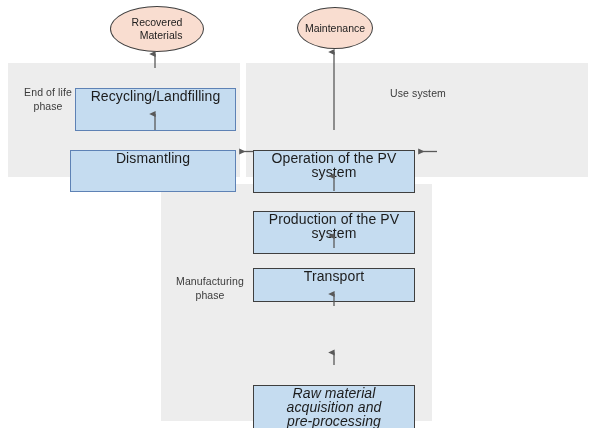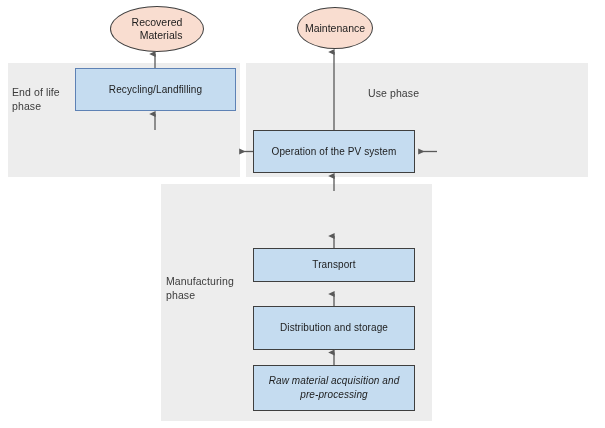--- a/index.html
+++ b/index.html
@@ -28,37 +28,38 @@
   .phase-panel {
     position: absolute;
     background: #ededed;
     z-index: 1;
   }
   .phase-label {
     position: absolute;
     z-index: 2;
     font-size: 10.5px;
     color: #3b3b3b;
-    text-align: left;
+    text-align: center;
     line-height: 14px;
     letter-spacing: .1px;
   }
   .node-box {
     position: absolute;
     z-index: 2;
     background: #c5dcf0;
     display: flex;
-    align-items: center;
+    align-items: flex-start;
     justify-content: center;
     text-align: center;
-    font-size: 10px;
+    font-size: 14px;
     color: #1c1c1c;
     line-height: 14px;
     letter-spacing: .1px;
     box-sizing: border-box;
+    margin-top: 20px;
   }
   .node-box.edge-blue {
     border: 1.3px solid #5e82b5;
   }
   .node-box.edge-dark {
     border: 1.6px solid #3f3f3f;
   }
   .node-ellipse {
     position: absolute;
     z-index: 2;
@@ -86,50 +87,53 @@
 
   <div class="phase-panel" style="left:8px; top:63px; width:232px; height:114px;"></div>
   <div class="phase-panel" style="left:246px; top:63px; width:342px; height:114px;"></div>
   <div class="phase-panel" style="left:161px; top:184px; width:271px; height:237px;"></div>
 
   <div class="phase-label" style="left:12px; top:85px; width:72px;">
     <span>End of life</span><br>
     <span>phase</span>
   </div>
   <div class="phase-label" style="left:368px; top:86px; width:100px;">
-    <span>Use phase</span>
+    <span>Use system</span>
   </div>
   <div class="phase-label" style="left:166px; top:274px; width:88px;">
     <span>Manufacturing</span><br>
     <span>phase</span>
   </div>
 
   <div class="node-ellipse" style="left:110px; top:6px; width:94px; height:46px;">
     <span class="node-label">
       <span>Recovered</span><br>
       <span>Materials</span>
     </span>
   </div>
   <div class="node-ellipse" style="left:297px; top:7px; width:76px; height:42px;">
     <span class="node-label">Maintenance</span>
   </div>
 
   <div class="node-box edge-blue" style="left:75px; top:68px; width:161px; height:43px;">
     <span class="node-label">Recycling/Landfilling</span>
   </div>
+  <div class="node-box edge-blue" style="left:70px; top:130px; width:166px; height:42px;">
+    <span class="node-label">Dismantling</span>
+  </div>
 
   <div class="node-box edge-dark" style="left:253px; top:130px; width:162px; height:43px;">
     <span class="node-label">Operation of the PV system</span>
   </div>
 
+  <div class="node-box edge-dark" style="left:253px; top:191px; width:162px; height:43px;">
+    <span class="node-label">Production of the PV system</span>
+  </div>
   <div class="node-box edge-dark" style="left:253px; top:248px; width:162px; height:34px;">
     <span class="node-label">Transport</span>
-  </div>
-  <div class="node-box edge-dark" style="left:253px; top:306px; width:162px; height:44px;">
-    <span class="node-label">Distribution and storage</span>
   </div>
   <div class="node-box edge-dark" style="left:253px; top:365px; width:162px; height:46px;font-style:italic;">
     <span class="node-label">
       <span>Raw material acquisition and</span><br>
       <span>pre-processing</span>
     </span>
   </div>
 
   <svg id="wires" viewBox="0 0 605 428">
     <defs>

